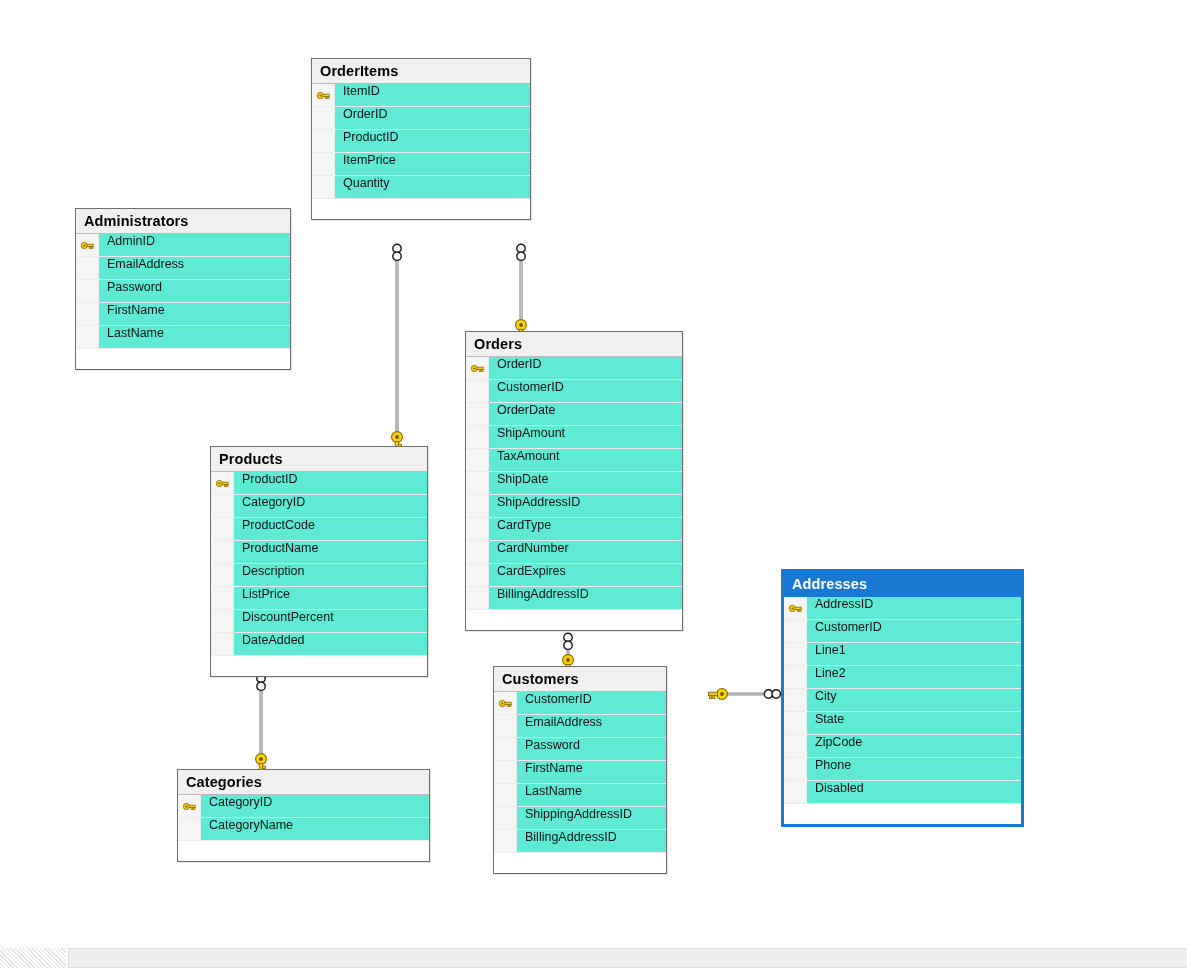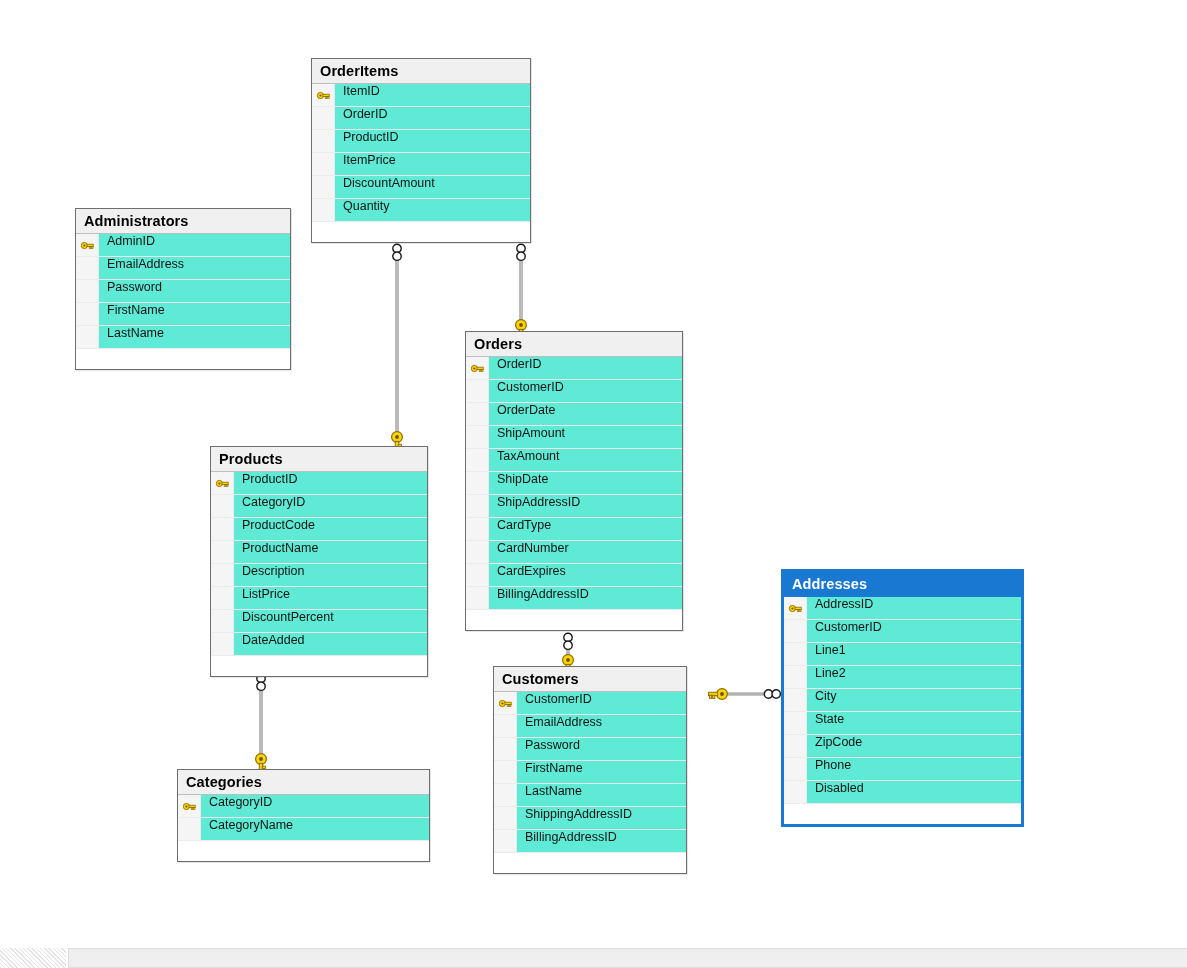--- a/index.html
+++ b/index.html
@@ -234,24 +234,20 @@
             <div class="col-row">
               <div class="col-gutter"></div>
               <div class="col-name">ProductID</div>
             </div>
             <div class="col-row">
               <div class="col-gutter"></div>
               <div class="col-name">ItemPrice</div>
             </div>
             <div class="col-row">
               <div class="col-gutter"></div>
-              <div class="col-name">DiscountAmount</div>
-            </div>
-            <div class="col-row">
-              <div class="col-gutter"></div>
               <div class="col-name">Quantity</div>
             </div>
             <div class="entity-filler"></div>
           </div>
         </div>
         <div class="entity" style="left: 75px; top: 208px; width: 216px;">
           <div class="entity-header">Administrators</div>
           <div class="entity-body">
             <div class="col-row">
               <div class="col-gutter">
@@ -431,21 +427,21 @@
               <div class="col-gutter"></div>
               <div class="col-name">Phone</div>
             </div>
             <div class="col-row">
               <div class="col-gutter"></div>
               <div class="col-name">Disabled</div>
             </div>
             <div class="entity-filler"></div>
           </div>
         </div>
-        <div class="entity" style="left: 493px; top: 666px; width: 194px;">
+        <div class="entity" style="left: 493px; top: 666px; width: 174px;">
           <div class="entity-header">Customers</div>
           <div class="entity-body">
             <div class="col-row">
               <div class="col-gutter">
                 <svg class="key-glyph" viewBox="0 0 13 11" xmlns="http://www.w3.org/2000/svg">
                   <circle cx="3.4" cy="5.5" r="3.1" fill="#ffd400" stroke="#8a6d00" stroke-width="0.9"></circle>
                   <circle cx="3.4" cy="5.5" r="1.1" fill="#6b5300"></circle>
                   <rect x="6.0" y="4.2" width="6.2" height="2.4" fill="#ffd400" stroke="#8a6d00" stroke-width="0.8"></rect>
                   <rect x="8.2" y="6.4" width="1.5" height="2.2" fill="#ffd400" stroke="#8a6d00" stroke-width="0.7"></rect>
                   <rect x="10.5" y="6.4" width="1.5" height="2.2" fill="#ffd400" stroke="#8a6d00" stroke-width="0.7"></rect>

